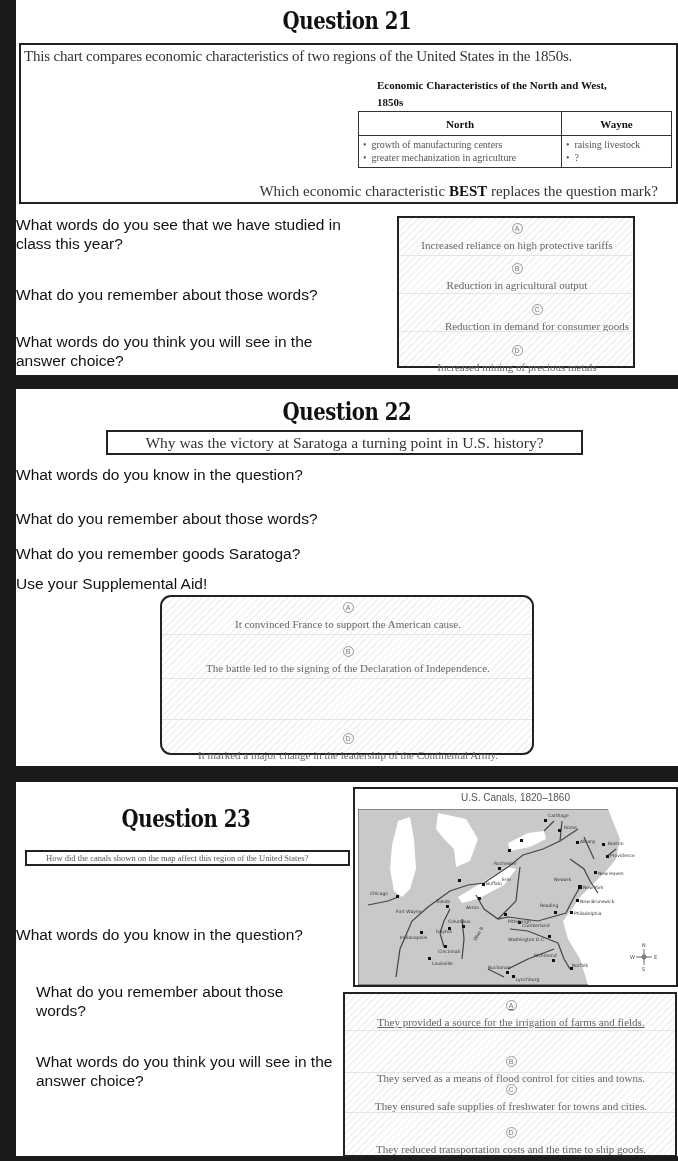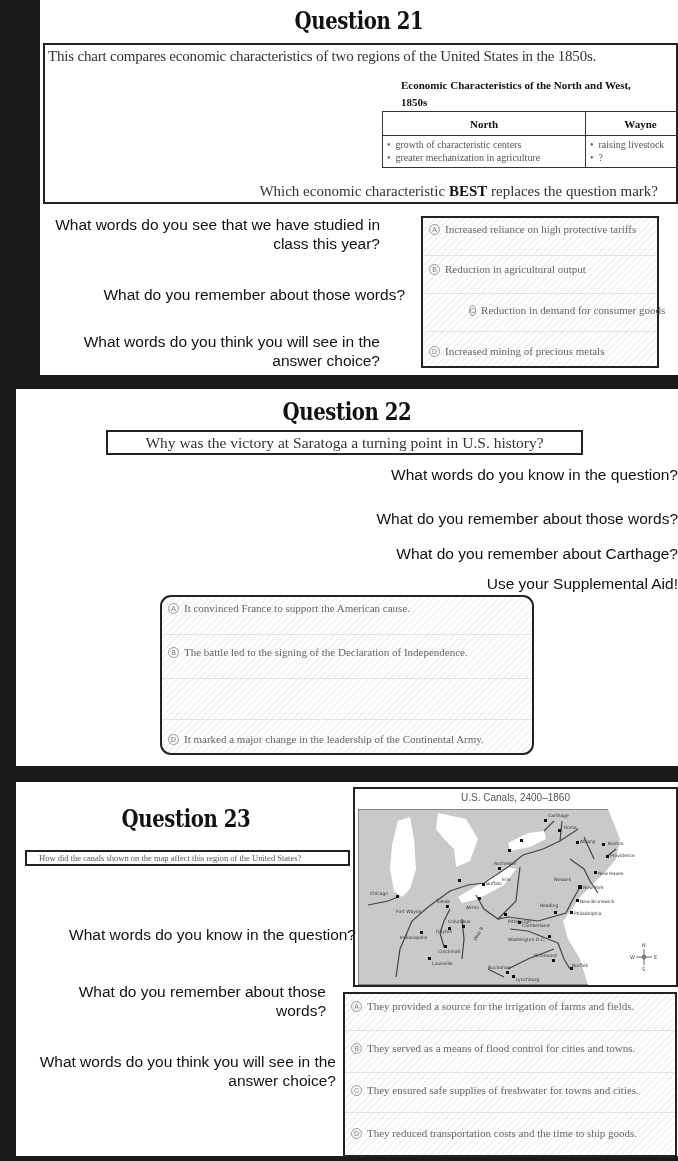--- a/index.html
+++ b/index.html
@@ -1,25 +1,25 @@
 <!DOCTYPE html>
 <html><head>
 <meta charset="utf-8">
 <style>
   html, body { margin:0; padding:0; }
   body { width:678px; height:1161px; background:#1b1b1d; position:relative; overflow:hidden; font-family:"Liberation Sans", sans-serif; }
   .panel { position:absolute; left:16px; right:0; background:#fff; }
-  #p1 { top:0; height:375px;margin-left:24px; }
+  #p1 { top:0; height:375px; }
   #p2 { top:389px; height:377px; }
   #p3 { top:782px; height:374px; }
   .qtitle { position:absolute; font-family:"DejaVu Serif", serif; font-weight:bold; color:#111; font-size:24px; letter-spacing:-0.5px; transform:scaleX(0.82); transform-origin:center; white-space:nowrap; }
   .serif { font-family:"Liberation Serif", serif; }
-  .prompt { position:absolute; text-align:right; color:#111; font-size:15.5px; line-height:19px; }
+  .prompt { position:absolute; text-align:left; color:#111; font-size:15.5px; line-height:19px; }
   .choices { position:absolute; border:2px solid #222; background:repeating-linear-gradient(135deg,#fff 0 3px,#f4f4f4 3px 5px); box-sizing:border-box; }
-  .choice { position:absolute; left:6px; right:4px; font-family:"Liberation Serif", serif; color:#666; font-size:11px; white-space:nowrap; display:flex; align-items:center; gap:5px; }
+  .choice { position:absolute; left:6px; right:4px; font-family:"Liberation Serif", serif; color:#666; font-size:11px; white-space:nowrap; display:flex; align-items:center; gap:5px;flex-direction:column; }
   .choice .letter { display:inline-block; width:9px; height:9px; border:1px solid #999; border-radius:50%; font-size:7px; line-height:9px; text-align:center; color:#777; font-family:"Liberation Sans", sans-serif; }
   .sep { position:absolute; left:0; right:0; height:1px; background:#e4e4e4; }
 </style>
 </head>
 <body>
 
 <div id="p1" class="panel">
   <div class="qtitle" style="left:0;right:0;top:6px;text-align:center;">Question 21</div>
 
   <div style="position:absolute;left:3px;right:0;top:43px;height:161px;border:2px solid #222;box-sizing:border-box;">
@@ -31,21 +31,21 @@
     </div>
 
     <table class="serif" style="position:absolute;left:337px;top:66px;width:314px;border-collapse:collapse;font-size:10px;color:#555;">
       <tbody>
           <tr style="height:24px;">
         <th style="border:1px solid #333;width:200px;color:#111;font-size:11px;">North</th>
         <th style="border:1px solid #333;color:#111;font-size:11px;">Wayne</th>
       </tr>
       <tr style="height:32px;">
         <td style="border:1px solid #333;padding:2px 4px;vertical-align:top;line-height:13px;">
-          <div>•&nbsp;&nbsp;<span>growth of characteristic centers</span></div>
+          <div>•&nbsp;&nbsp;<span>growth of manufacturing centers</span></div>
           <div>•&nbsp;&nbsp;<span>greater mechanization in agriculture</span></div>
         </td>
         <td style="border:1px solid #333;padding:2px 4px;vertical-align:top;line-height:13px;">
           <div>•&nbsp;&nbsp;<span>raising livestock</span></div>
           <div>•&nbsp;&nbsp;<span>?</span></div>
         </td>
       </tr>
     </tbody>
       </table>
 
@@ -81,21 +81,21 @@
   </div>
 </div>
 
 <div id="p2" class="panel">
   <div class="qtitle" style="left:0;right:0;top:8px;text-align:center;">Question 22</div>
 
   <div class="serif" style="position:absolute;left:90px;top:41px;width:477px;height:25px;border:2px solid #222;box-sizing:border-box;font-size:15.5px;color:#333;text-align:center;line-height:21px;white-space:nowrap;">Why was the victory at Saratoga a turning point in U.S. history?</div>
 
   <div class="prompt" style="left:0;right:0;top:76px;">What words do you know in the question?</div>
   <div class="prompt" style="left:0;right:0;top:120px;">What do you remember about those words?</div>
-  <div class="prompt" style="left:0;right:0;top:155px;">What do you remember about Carthage?</div>
+  <div class="prompt" style="left:0;right:0;top:155px;">What do you remember goods Saratoga?</div>
   <div class="prompt" style="left:0;right:0;top:175px;margin-top:10px;">Use your Supplemental Aid!</div>
 
   <div class="choices" style="left:144px;width:374px;top:206px;height:160px;border-radius:11px;">
     <div class="choice" style="top:5px;">
         <span class="letter">A</span>
         <span>It convinced France to support the American cause.</span>
       </div>
     <div class="sep" style="top:37px;"></div>
     <div class="choice" style="top:49px;">
         <span class="letter">B</span>
@@ -106,24 +106,24 @@
     <div class="choice" style="top:136px;">
         <span class="letter">D</span>
         <span>It marked a major change in the leadership of the Continental Army.</span>
       </div>
   </div>
 </div>
 
 <div id="p3" class="panel">
   <div class="qtitle" style="left:40px;width:260px;top:22px;text-align:center;">Question 23</div>
 
-  <div class="serif" style="position:absolute;left:9px;top:68px;width:325px;height:16px;border:2px solid #222;box-sizing:border-box;font-size:8.5px;color:#555;line-height:12px;padding-left:12px;white-space:nowrap;overflow:hidden;">How did the canals shown on the map affect this region of the United States?</div>
+  <div class="serif" style="position:absolute;left:9px;top:68px;width:325px;height:16px;border:2px solid #222;box-sizing:border-box;font-size:8.5px;color:#555;line-height:12px;padding-left:19px;white-space:nowrap;overflow:hidden;">How did the canals shown on the map affect this region of the United States?</div>
 
   <div style="position:absolute;left:337px;top:5px;width:325px;height:200px;border:2px solid #222;box-sizing:border-box;background:#fff;">
-    <div style="position:absolute;left:0;right:0;top:3px;text-align:center;font-size:10px;color:#555;">U.S. Canals, 2400–1860</div>
+    <div style="position:absolute;left:0;right:0;top:3px;text-align:center;font-size:10px;color:#555;">U.S. Canals, 1820–1860</div>
     <svg style="position:absolute;left:3px;top:20px;" width="314" height="176" viewBox="0 0 314 176">
       <rect x="0" y="0" width="314" height="176" fill="#c9c9c9" stroke="#444" stroke-width="1"></rect>
 
       <path d="M250 0 L314 0 L314 176 L230 176 L222 150 L210 130 L205 112 L214 100 L222 88 L232 78 L248 62 L258 50 L262 30 Z" fill="#fff"></path>
 
       <path d="M40 12 L52 8 L56 30 L58 60 L52 80 L44 88 L36 82 L32 60 L34 36 Z" fill="#fff"></path>
 
       <path d="M80 4 L108 10 L120 30 L112 52 L98 58 L96 40 L86 30 L78 20 Z" fill="#fff"></path>
 
       <path d="M100 88 L130 70 L150 58 L158 60 L146 76 L120 90 L104 94 Z" fill="#fff"></path>
@@ -221,26 +221,26 @@
           <text x="296" y="150" stroke="none">E</text>
       </g>
     </svg>
   </div>
 
   <div class="prompt" style="left:0;width:340px;top:143px;">What words do you know in the question?</div>
   <div class="prompt" style="left:20px;width:290px;top:200px;">What do you remember about those words?</div>
   <div class="prompt" style="left:20px;width:300px;top:270px;">What words do you think you will see in the answer choice?</div>
 
   <div class="choices" style="left:327px;width:334px;top:210px;height:165px;">
-    <div class="choice" style="top:6px;">
+    <div class="choice" style="top:6px;text-decoration:underline;">
         <span class="letter">A</span>
         <span>They provided a source for the irrigation of farms and fields.</span>
       </div>
     <div class="sep" style="top:36px;"></div>
-    <div class="choice" style="top:48px;">
+    <div class="choice" style="top:62px;">
         <span class="letter">B</span>
         <span>They served as a means of flood control for cities and towns.</span>
       </div>
     <div class="sep" style="top:78px;"></div>
     <div class="choice" style="top:90px;">
         <span class="letter">C</span>
         <span>They ensured safe supplies of freshwater for towns and cities.</span>
       </div>
     <div class="sep" style="top:118px;"></div>
     <div class="choice" style="top:133px;">

